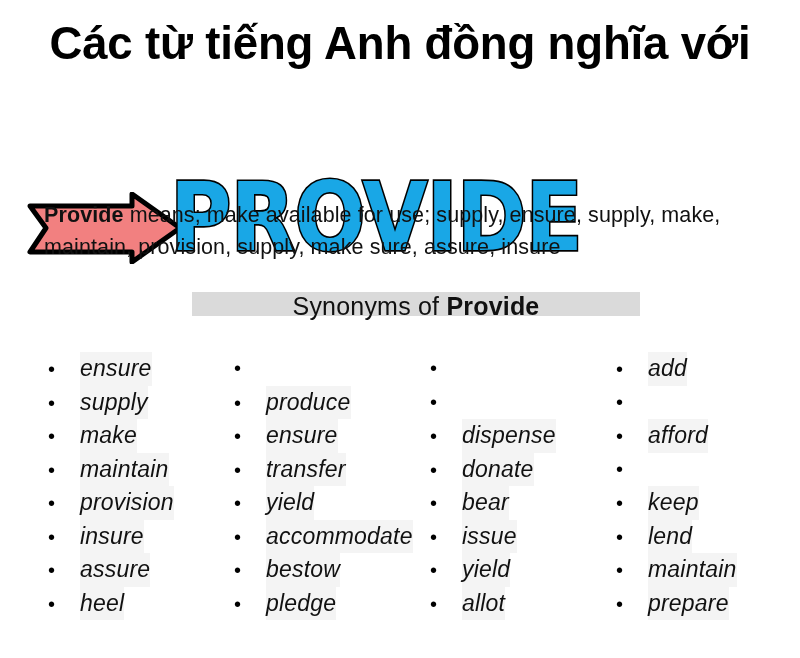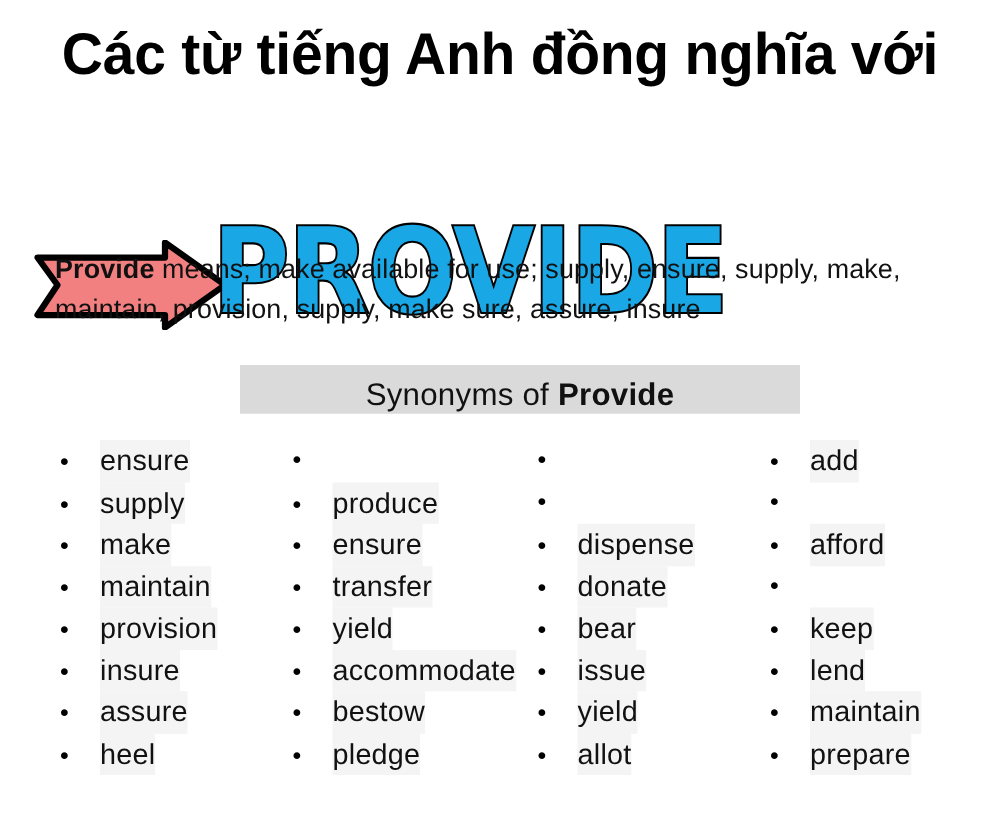--- a/index.html
+++ b/index.html
@@ -83,24 +83,24 @@
     letter-spacing: 0.1px;
   }
   .definition .lead { font-weight: bold; }
 
   
   .section-bar {
     position: absolute;
     left: 192px;
     top: 292px;
     width: 448px;
-    height: 39px;
+    height: 24px;
     background: #DADADA;
     display: flex;
-    align-items: flex-end;
+    align-items: flex-start;
     justify-content: center;
   }
   .section-bar .bar-text {
     font-family: "Liberation Sans", "DejaVu Sans", sans-serif;
     font-size: 25px;
     color: #111111;
     letter-spacing: 0.2px;
   }
   .section-bar .bar-text b { font-weight: bold; }
 
@@ -137,20 +137,21 @@
     color: #000000;
   }
   .syn-label {
     font-family: "Liberation Sans Narrow", "Liberation Sans", "DejaVu Sans", sans-serif;
     font-size: 23px;
     line-height: 33.5px;
     color: #111111;
     white-space: nowrap;
     background: #F4F4F4;
     letter-spacing: 0.2px;
+    font-style: italic;
   }
 </style>
 </head>
 <body>
 
 <div id="page">
 
   <div class="title">Các từ tiếng Anh đồng nghĩa với</div>
 
   <div class="headword-row">

